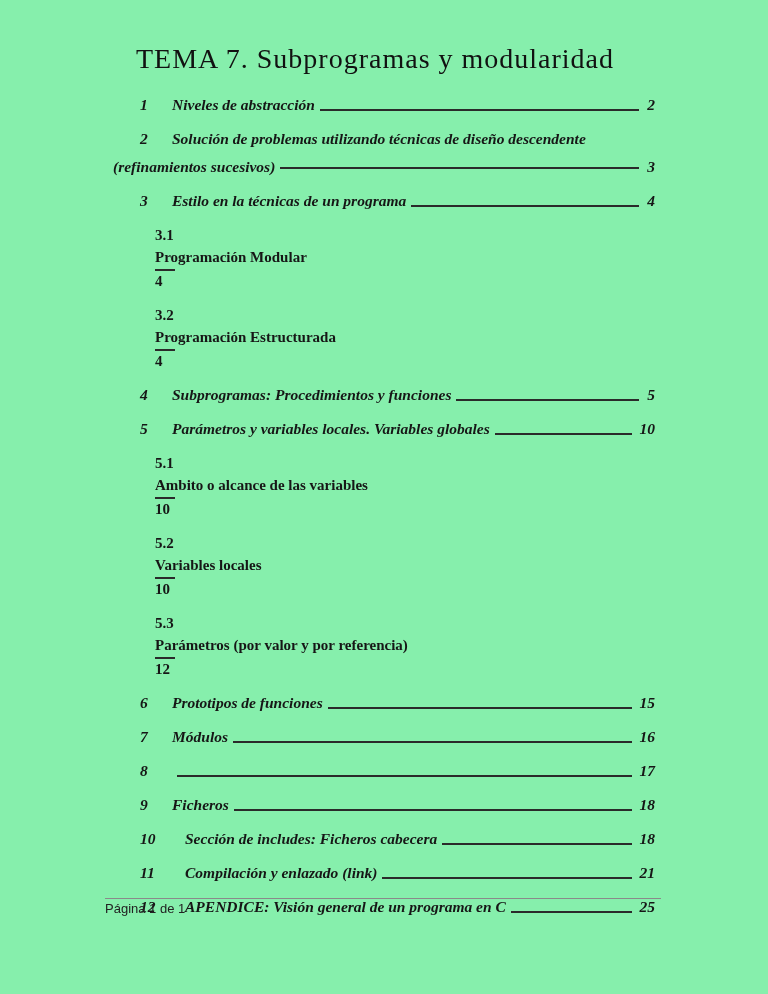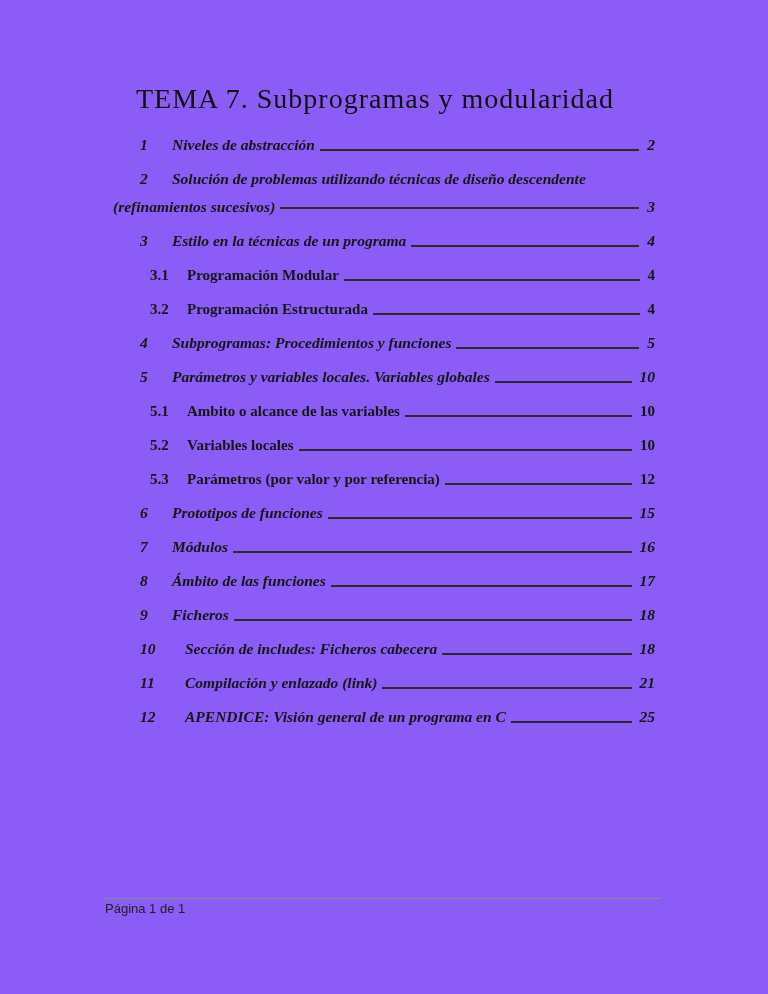--- a/index.html
+++ b/index.html
@@ -9,23 +9,23 @@
   }
   body {
     width: 768px;
     height: 994px;
     overflow: hidden;
   }
   .page {
     position: relative;
     width: 768px;
     height: 994px;
-    background: #8b5cf6;
+    background: #86efac;
     box-sizing: border-box;
-    padding: 84px 113px 0 113px;
+    padding: 44px 113px 0 113px;
     color: #141414;
   }
   .doc-title {
     margin: 0 0 0 23px;
     font-family: "Liberation Serif", serif;
     font-weight: normal;
     font-style: normal;
     font-size: 28px;
     line-height: 30px;
     letter-spacing: 1px;
@@ -45,20 +45,21 @@
     font-style: italic;
     font-size: 15.5px;
     color: #161616;
     white-space: nowrap;
   }
   .toc-row.lvl1 { padding-left: 27px; }
   .toc-row.lvl2 {
     padding-left: 37px;
     font-style: normal;
     font-size: 15px;
+    flex-direction: column;
   }
   .toc-row.cont { padding-left: 0; align-items: center; }
   .toc-row.wrap-first { margin-bottom: 6px; }
   .toc-num {
     flex: 0 0 auto;
     width: 32px;
   }
   .lvl2 .toc-num { width: 37px; }
   .toc-num.wide { width: 45px; }
   .toc-title { flex: 0 0 auto; }
@@ -166,21 +167,20 @@
         <span class="toc-page">15</span>
       </div>
       <div class="toc-row lvl1">
         <span class="toc-num">7</span>
         <span class="toc-title">Módulos</span>
         <span class="leader"></span>
         <span class="toc-page">16</span>
       </div>
       <div class="toc-row lvl1">
         <span class="toc-num">8</span>
-        <span class="toc-title">Ámbito de las funciones</span>
         <span class="leader"></span>
         <span class="toc-page">17</span>
       </div>
       <div class="toc-row lvl1">
         <span class="toc-num">9</span>
         <span class="toc-title">Ficheros</span>
         <span class="leader"></span>
         <span class="toc-page">18</span>
       </div>
       <div class="toc-row lvl1">

